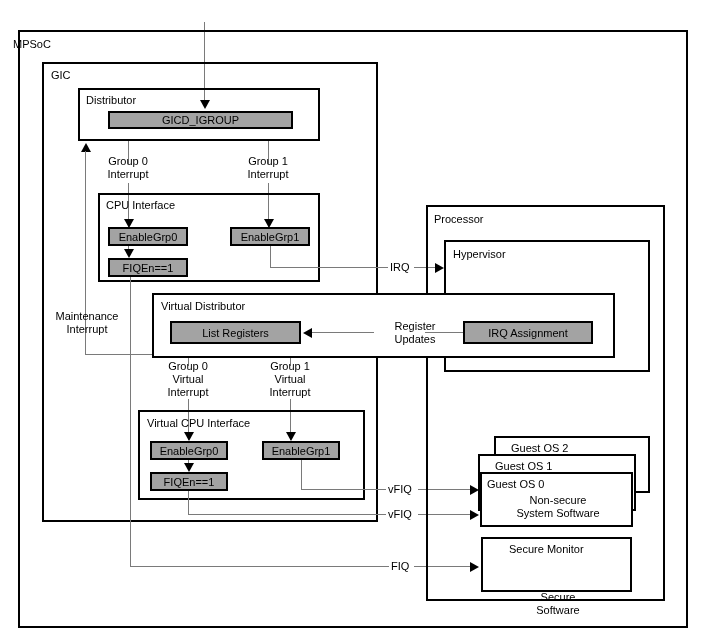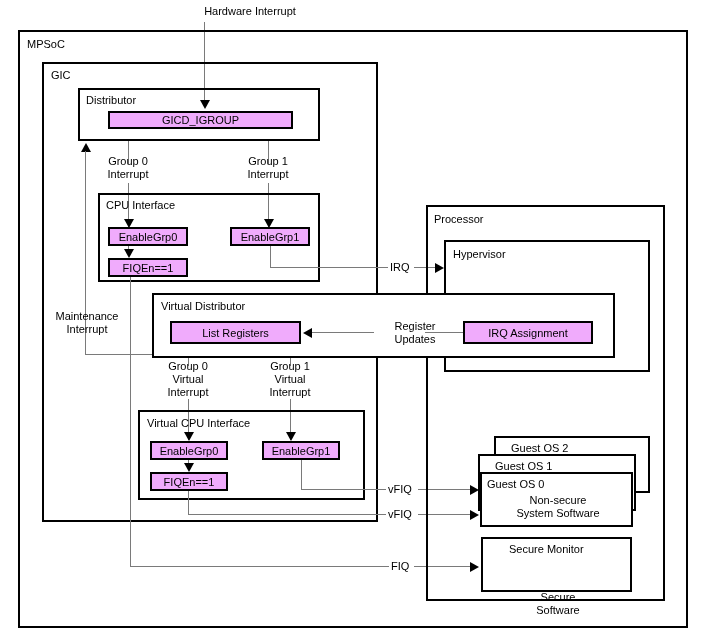--- a/index.html
+++ b/index.html
@@ -2,45 +2,44 @@
 <html><head>
 <meta charset="utf-8">
 <style>
   html,body{margin:0;padding:0;background:#ffffff;}
   body{font-family:"Liberation Sans",sans-serif;}
   #stage{position:relative;width:705px;height:641px;background:#fff;overflow:hidden;}
   .box{position:absolute;box-sizing:border-box;background:transparent;}
   .b2{border:2px solid #000;}
   .lbl{position:absolute;font-size:11px;color:#000;white-space:pre;line-height:13px;}
   .clbl{position:absolute;font-size:11px;color:#000;white-space:pre;line-height:13px;text-align:center;}
-  .reg{position:absolute;box-sizing:border-box;border:2px solid #000;background:#f0abfc;
+  .reg{position:absolute;box-sizing:border-box;border:2px solid #000;background:#a3a3a3;
        display:flex;align-items:center;justify-content:center;font-size:11px;color:#000;}
   .vline{position:absolute;width:1px;background:#7a7a7a;}
   .hline{position:absolute;height:1px;background:#7a7a7a;}
   .arrdn{position:absolute;width:0;height:0;border-left:5px solid transparent;
          border-right:5px solid transparent;border-top:9px solid #000;}
   .arrup{position:absolute;width:0;height:0;border-left:5px solid transparent;
          border-right:5px solid transparent;border-bottom:9px solid #000;}
   .arrrt{position:absolute;width:0;height:0;border-top:5px solid transparent;
          border-bottom:5px solid transparent;border-left:9px solid #000;}
   .arrlf{position:absolute;width:0;height:0;border-top:5px solid transparent;
          border-bottom:5px solid transparent;border-right:9px solid #000;}
   .wbg{position:absolute;background:#fff;}
 </style>
 </head>
 <body>
 
 <div id="stage">
 
-  <div class="clbl" style="left:150px;top:5px;width:200px;">Hardware Interrupt</div>
   <div class="vline" style="left:204px;top:22px;height:85px;"></div>
   <div class="arrdn" style="left:200px;top:100px;"></div>
 
   <div class="box b2" style="left:18px;top:30px;width:670px;height:598px;"></div>
-  <div class="lbl" style="left:27px;top:38px;">MPSoC</div>
+  <div class="lbl" style="left:13px;top:38px;">MPSoC</div>
 
   <div class="box b2" style="left:42px;top:62px;width:336px;height:460px;"></div>
   <div class="lbl" style="left:51px;top:69px;">GIC</div>
 
   <div class="box b2" style="left:78px;top:88px;width:242px;height:53px;"></div>
   <div class="lbl" style="left:86px;top:94px;">Distributor</div>
   <div class="reg" style="left:108px;top:111px;width:185px;height:18px;">GICD_IGROUP</div>
 
   <div class="vline" style="left:128px;top:141px;height:23px;"></div>
   <div class="clbl" style="left:88px;top:155px;width:80px;">Group 0

